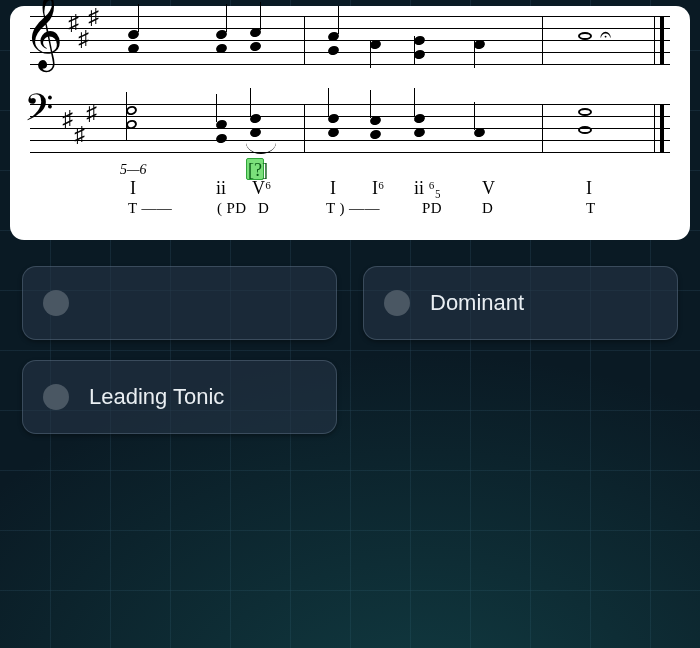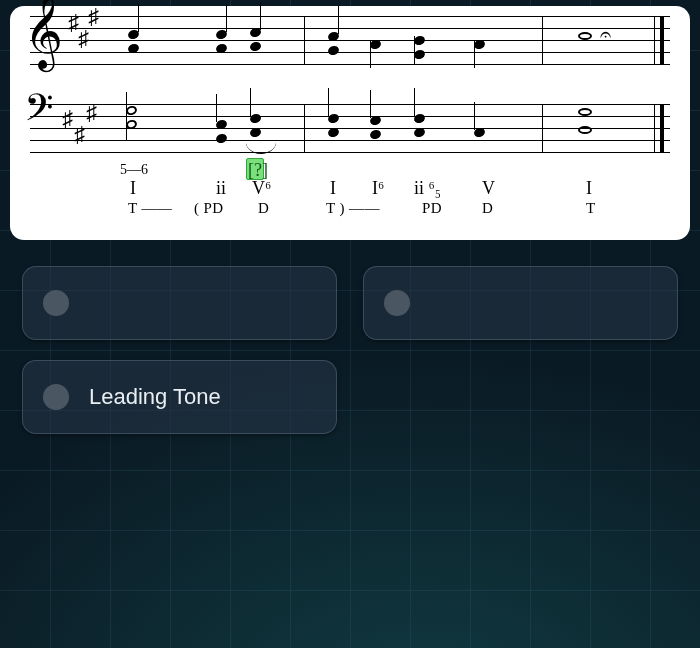--- a/index.html
+++ b/index.html
@@ -91,21 +91,21 @@
   .tie{position:absolute;width:30px;height:14px;border:1.6px solid #000;border-bottom:none;border-left:none;border-right:none;border-radius:60% 60% 0 0/100% 100% 0 0;}
   .tie.under{border:1.6px solid #000;border-top:none;border-left:none;border-right:none;border-radius:0 0 60% 60%/0 0 100% 100%;}
   .roman-row, .func-row{
     position:absolute; left:12px; right:12px;
     font-family: "Times New Roman", serif;
   }
   .roman-row{ top:168px; font-size:18px; }
   .func-row { top:190px; font-size:15px; letter-spacing:.4px;}
   .rcell{ position:absolute; white-space:nowrap; }
   .seg56{
-    position:absolute; top:152px; font-family:"Times New Roman",serif; font-size:14px;
+    position:absolute; top:152px; font-family:"Times New Roman",serif; font-size:14px;font-style:italic;
   }
   .qmark{
     position:absolute;
     font-family:"Times New Roman",serif;
     font-size:18px;
     color:#0a5a16;
   }
 
   
   .answers{
@@ -239,34 +239,35 @@
       <span class="rcell" style="left:222px">V⁶</span>
       <span class="rcell" style="left:300px">I</span>
       <span class="rcell" style="left:342px">I⁶</span>
       <span class="rcell" style="left:384px">ii ⁶₅</span>
       <span class="rcell" style="left:452px">V</span>
       <span class="rcell" style="left:556px">I</span>
     </div>
 
     <div class="func-row">
       <span class="rcell" style="left:98px">T ——</span>
-      <span class="rcell" style="left:164px">( PD</span>
+      <span class="rcell" style="left:187px">( PD</span>
       <span class="rcell" style="left:228px">D</span>
       <span class="rcell" style="left:296px">T ) ——</span>
       <span class="rcell" style="left:392px">PD</span>
       <span class="rcell" style="left:452px">D</span>
       <span class="rcell" style="left:556px">T</span>
     </div>
   </div>
 </div>
 
 <div class="answers">
   <div class="ans">
     <span class="dot"></span>
   </div>
   <div class="ans">
     <span class="dot"></span>
+    <span>Dominant</span>
   </div>
   <div class="ans">
     <span class="dot"></span>
-    <span>Leading Tone</span>
+    <span>Leading Tonic</span>
   </div>
 </div>
 
 </body></html>

